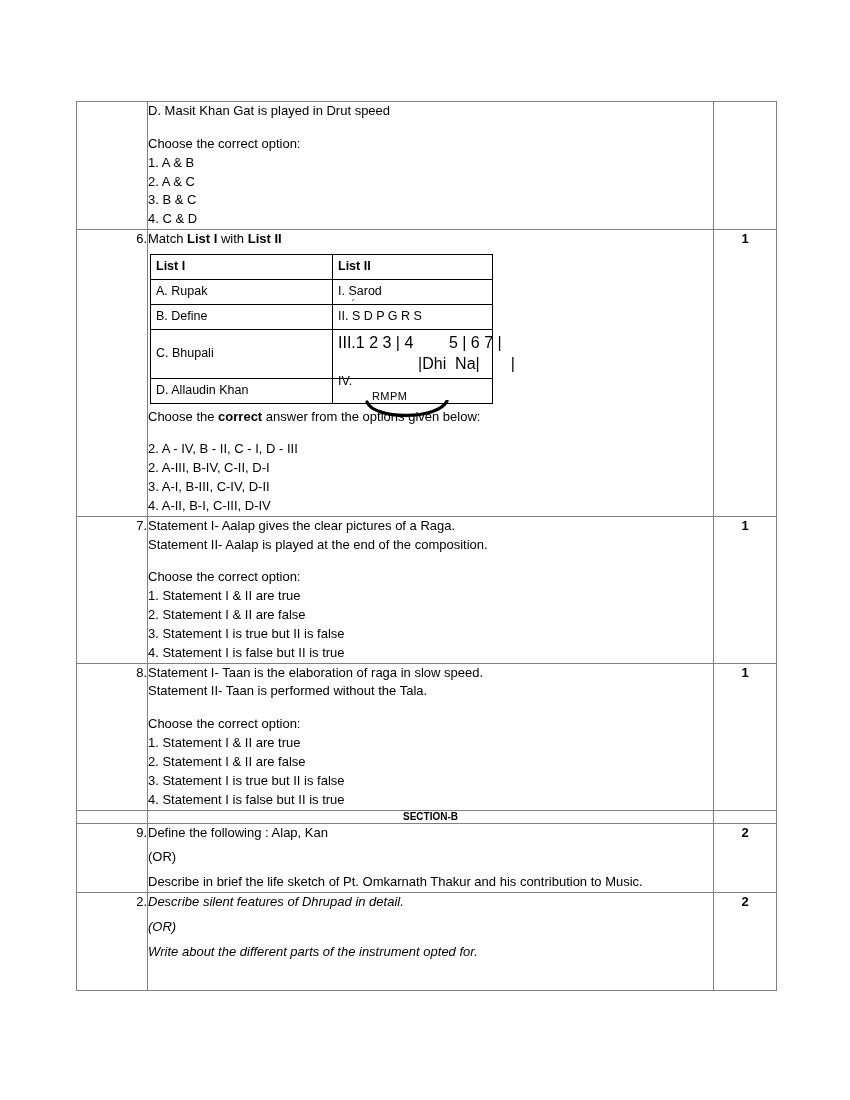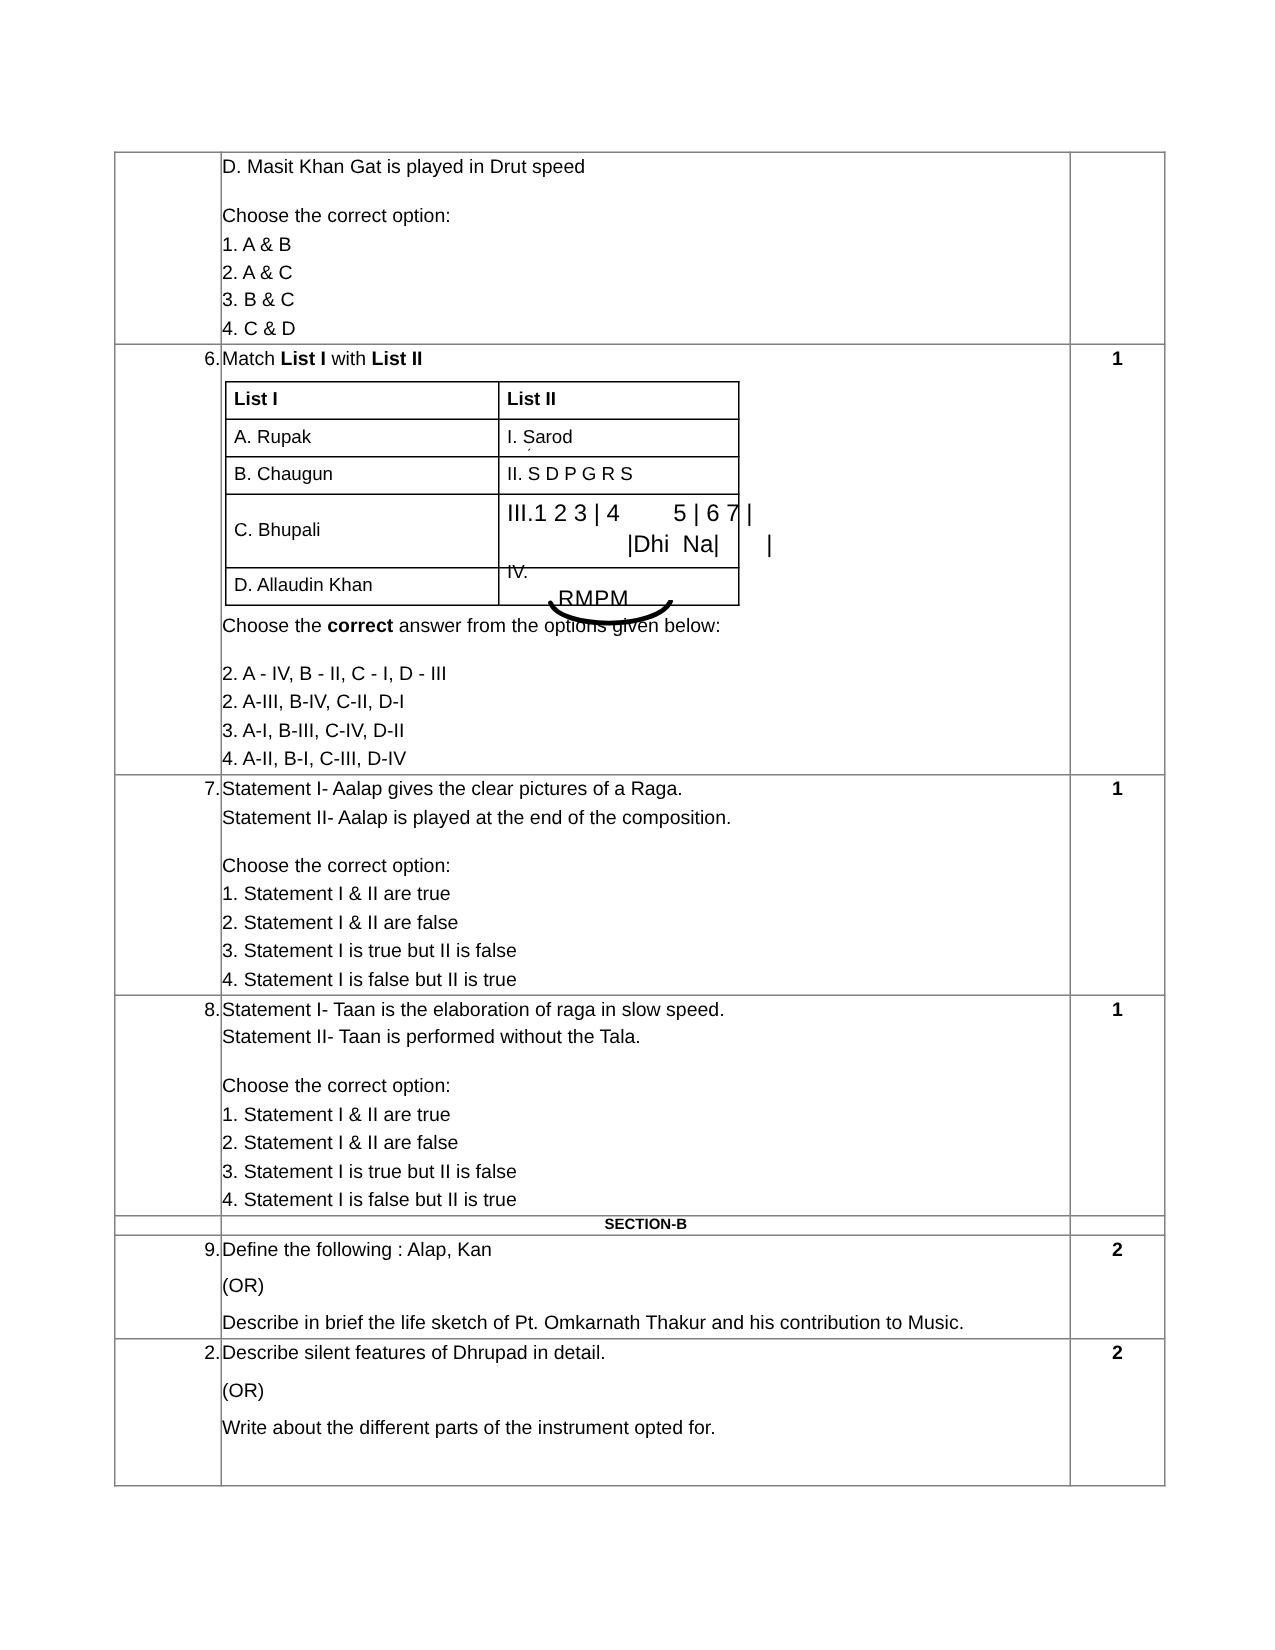--- a/index.html
+++ b/index.html
@@ -115,21 +115,21 @@
   .rmpm-num {
     position: absolute;
     left: 0;
     bottom: 0px;
     font-size: 12.5px;
   }
   .rmpm-text {
     position: absolute;
     left: 34px;
     top: -2px;
-    font-size: 15px;
+    font-size: 11px;
     letter-spacing: 0.4px;
   }
   .rmpm-arc {
     position: absolute;
     left: 26px;
     top: 9px;
   }
 
   .sdiac {
     position: relative;
@@ -180,21 +180,21 @@
 
               <tr>
                 <td>A. Rupak</td>
                 <td>
                   <span>I.</span>
                   <span>Sarod</span>
                 </td>
               </tr>
 
               <tr>
-                <td>B. Chaugun</td>
+                <td>B. Define</td>
                 <td>
                   <span>II.</span>
                   <span class="sdiac"><span class="dot">́</span>S</span><span>&nbsp;D P G R S</span>
                 </td>
               </tr>
 
               <tr>
                 <td>C.  Bhupali</td>
                 <td>
                   <span class="notation-mono"><span>III.</span><span>1 2 3 | 4        5 | 6 7 |</span></span>
@@ -270,21 +270,21 @@
         <td class="col-body cell-body">
           <span class="line">Define the following : Alap, Kan</span>
           <span class="or-line">(OR)</span>
           <span class="line">Describe in brief the life sketch of Pt. Omkarnath Thakur and his contribution to Music.</span>
         </td>
         <td class="col-marks cell-marks">2</td>
       </tr>
 
       <tr>
         <td class="col-num cell-num">2.</td>
-        <td class="col-body cell-body" style="padding-bottom:28px;">
+        <td class="col-body cell-body" style="padding-bottom:28px;font-style:italic;">
           <span class="line">Describe silent features of Dhrupad in detail.</span>
           <span class="or-line">(OR)</span>
           <span class="line">Write about the different parts of the instrument opted for.</span>
         </td>
         <td class="col-marks cell-marks">2</td>
       </tr>
 
     </tbody>
   </table>
 

